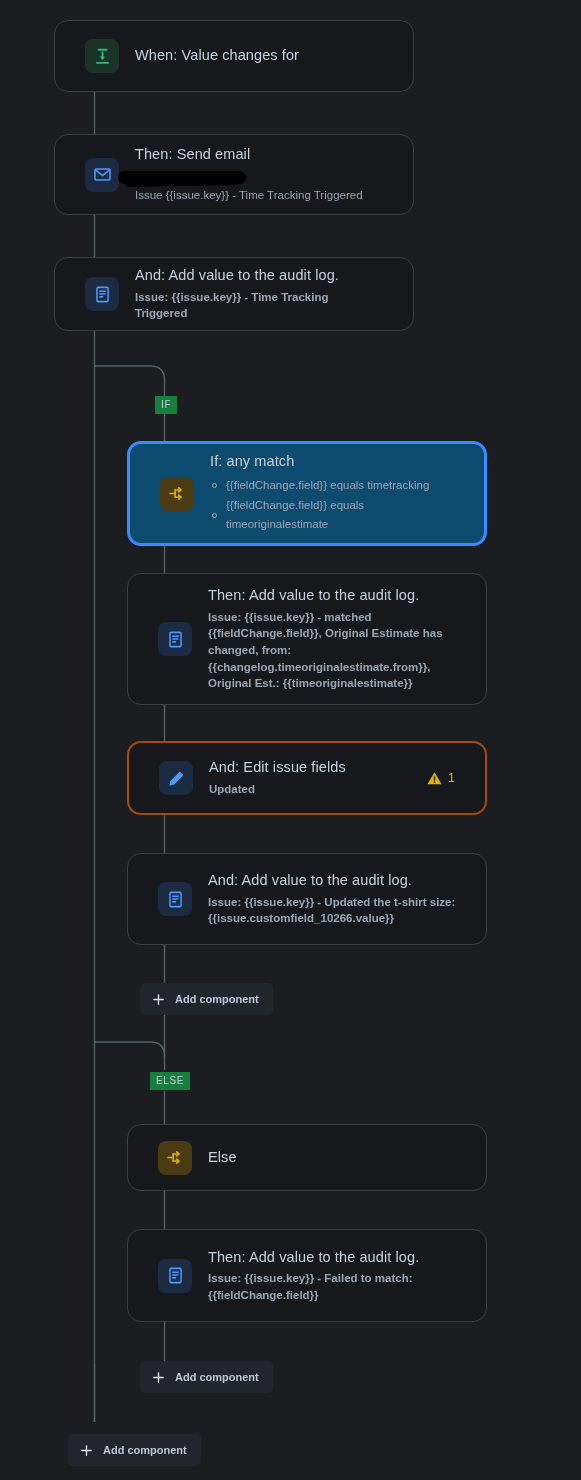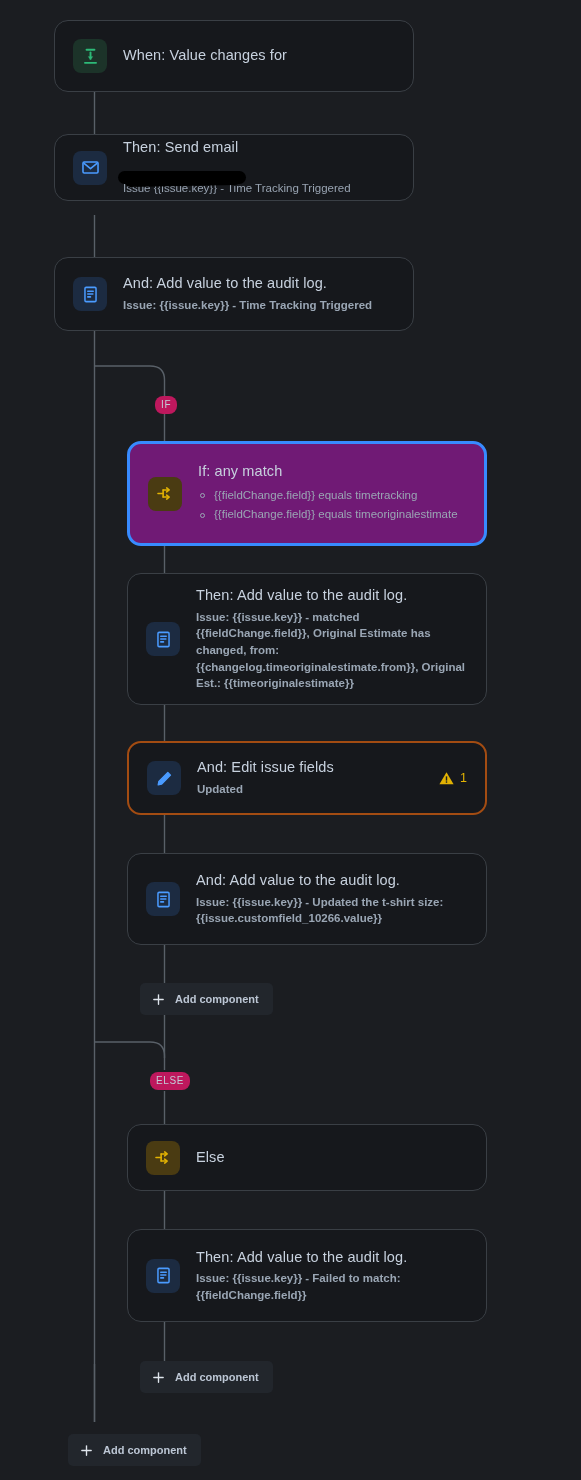--- a/index.html
+++ b/index.html
@@ -29,28 +29,28 @@
   }
 
   
   .card {
     position: absolute;
     background: #16181c;
     border: 1px solid #3a3f45;
     border-radius: 14px;
     display: flex;
     align-items: center;
-    padding: 0 18px;
+    padding: 0 30px;
   }
   .card.level1 { left: 54px; width: 360px; }
   .card.level2 { left: 127px; width: 360px; }
 
   .card.selected {
     border: 3px solid #388bff;
-    background: #701a75;
+    background: #0c4a6e;
   }
   .card.warned {
     border: 2px solid #a34c12;
   }
 
   .icon-box {
     width: 34px;
     height: 34px;
     min-width: 34px;
     border-radius: 8px;
@@ -115,25 +115,25 @@
   
   .redaction {
     position: absolute;
     background: #000000;
     border-radius: 7px;
   }
 
   
   .branch-pill {
     position: absolute;
-    background: #be185d;
+    background: #15803d;
     color: #c3ccd7;
     font-size: 10px;
     letter-spacing: .6px;
-    border-radius: 8px;
+    border-radius: 0;
     padding: 4px 6px;
     line-height: 1;
   }
 
   
   .add-btn {
     position: absolute;
     height: 32px;
     background: #22262c;
     border: none;
@@ -188,21 +188,21 @@
         <line x1="12" y1="7" x2="12" y2="15"></line>
         <path d="M8.5 12 L12 15.8 L15.5 12" fill="#2dba78" stroke="none"></path>
         <line x1="5" y1="20" x2="19" y2="20"></line>
       </svg>
     </span>
     <div class="card-body">
       <div class="card-title">When: Value changes for</div>
     </div>
   </div>
 
-  <div class="card level1" style="top:134px;height:67px;">
+  <div class="card level1" style="top:134px;height:81px;">
     <span class="icon-box blue">
       <svg width="19" height="19" viewBox="0 0 24 24" fill="none" stroke="#4a9bff" stroke-width="2" stroke-linejoin="round">
         <rect x="2.5" y="5" width="19" height="14" rx="1.5"></rect>
         <path d="M3.5 6.5 L12 13.5 L20.5 6.5"></path>
       </svg>
     </span>
     <div class="card-body">
       <div class="card-title">Then: Send email</div>
       <div class="card-sub plain" style="visibility:hidden;">redacted</div>
       <div class="card-sub plain">Issue {{issue.key}} - Time Tracking Triggered</div>

